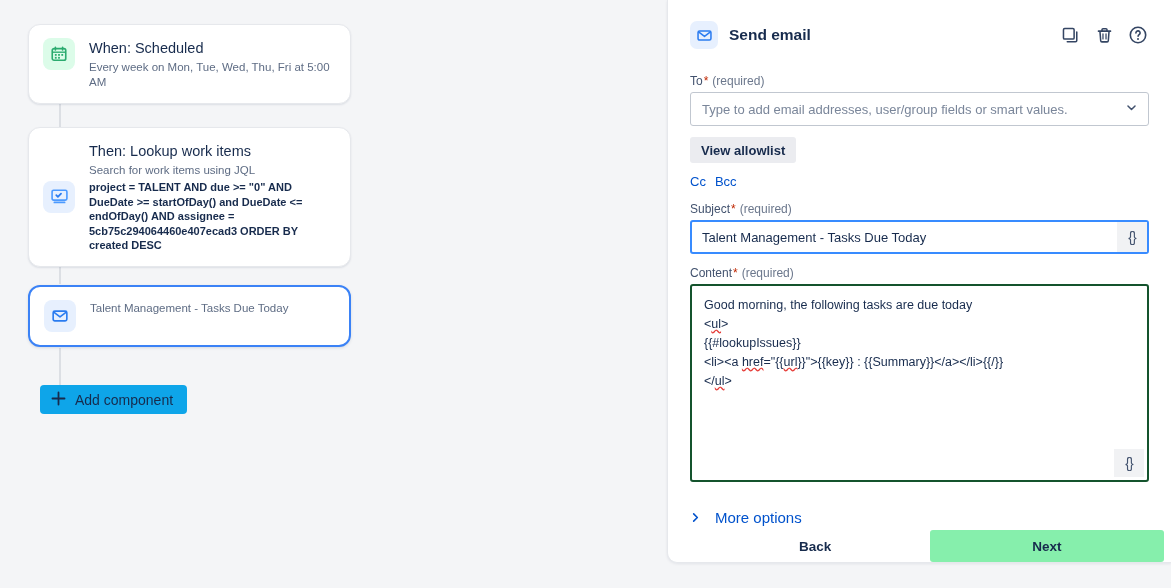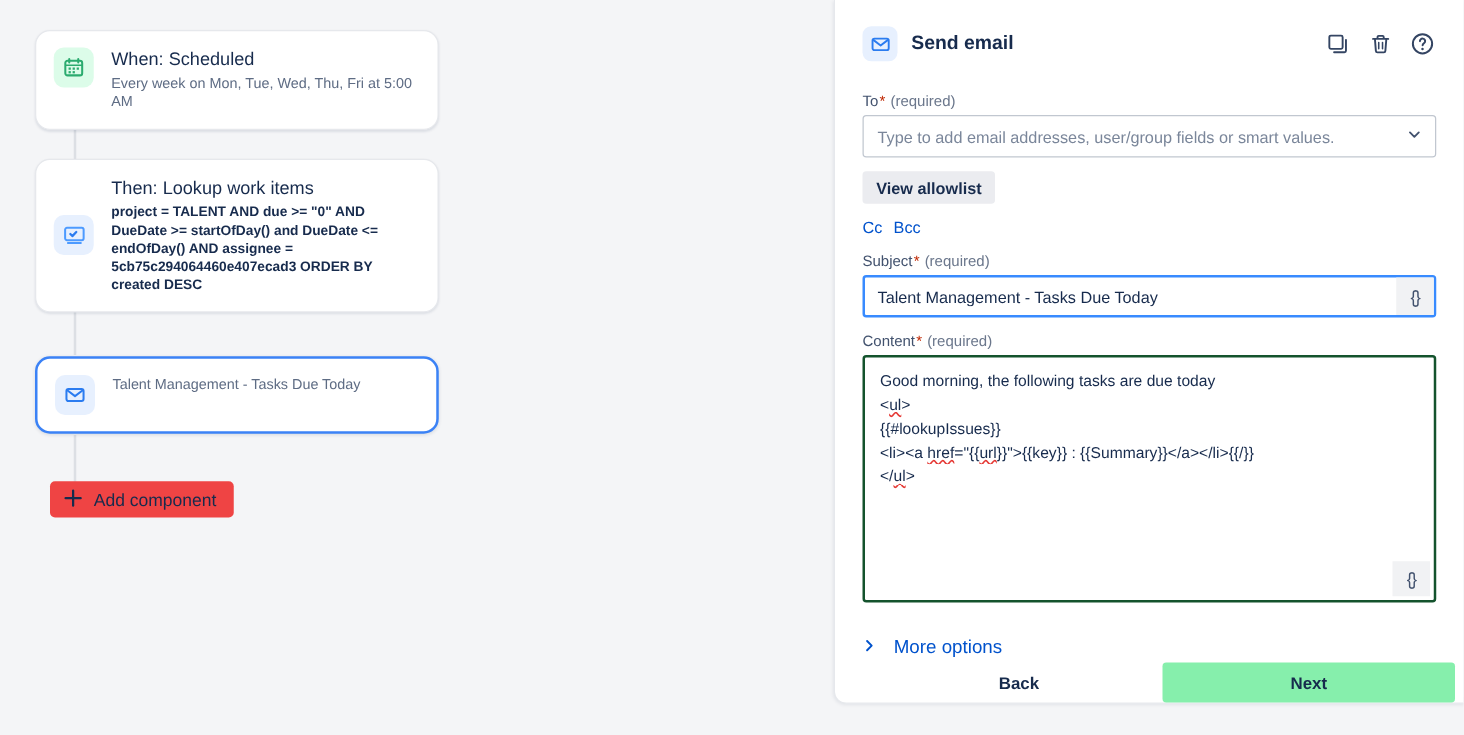--- a/index.html
+++ b/index.html
@@ -59,21 +59,21 @@
     font-size: 11.5px; color: #5e6c84; line-height: 15px;
   }
   .card-jql {
     font-size: 11px; font-weight: 700; color: #172b4d;
     line-height: 14.5px; margin-top: 2px; word-break: break-word;
   }
 
   .add-component {
     position: absolute; left: 40px; top: 385px;
     height: 29px; padding: 0 14px 0 10px;
-    background: #ef4444; border: none; border-radius: 4px;
+    background: #0ea5e9; border: none; border-radius: 4px;
     display: inline-flex; align-items: center; gap: 8px;
     font-family: "Liberation Sans", sans-serif;
     font-size: 14px; color: #172b4d; cursor: pointer;
   }
   .plus-icon { display: block; }
 
   
   .panel {
     position: absolute; left: 667px; top: 0; width: 504px; height: 563px;
     background: #ffffff;
@@ -222,20 +222,21 @@
     <div class="card card-2">
       <div class="card-icon ic-blue">
         <svg width="19" height="19" viewBox="0 0 20 20" fill="none">
           <rect x="2.2" y="3.4" width="15.6" height="10.4" rx="1.6" stroke="#4c9aff" stroke-width="1.7"></rect>
           <path d="M6.6 8.6l1.7 1.8 3.3-3.4" stroke="#2b7cf0" stroke-width="1.9" stroke-linecap="round" stroke-linejoin="round"></path>
           <path d="M4.6 16.2h10.8" stroke="#4c9aff" stroke-width="1.8" stroke-linecap="round"></path>
         </svg>
       </div>
       <div class="card-body">
         <div class="card-title">Then: Lookup work items</div>
+        <div class="card-sub">Search for work items using JQL</div>
         <div class="card-jql">project = TALENT AND due &gt;= "0" AND DueDate &gt;= startOfDay() and DueDate &lt;= endOfDay() AND assignee = 5cb75c294064460e407ecad3 ORDER BY created DESC</div>
       </div>
     </div>
 
     <div class="card card-3 selected">
       <div class="card-icon ic-blue">
         <svg width="18" height="18" viewBox="0 0 20 20" fill="none">
           <rect x="2.4" y="4.6" width="15.2" height="10.8" rx="1.8" stroke="#2b7cf0" stroke-width="1.8"></rect>
           <path d="M3.4 6l6.6 5 6.6-5" stroke="#2b7cf0" stroke-width="1.8" stroke-linecap="round" stroke-linejoin="round"></path>
         </svg>

